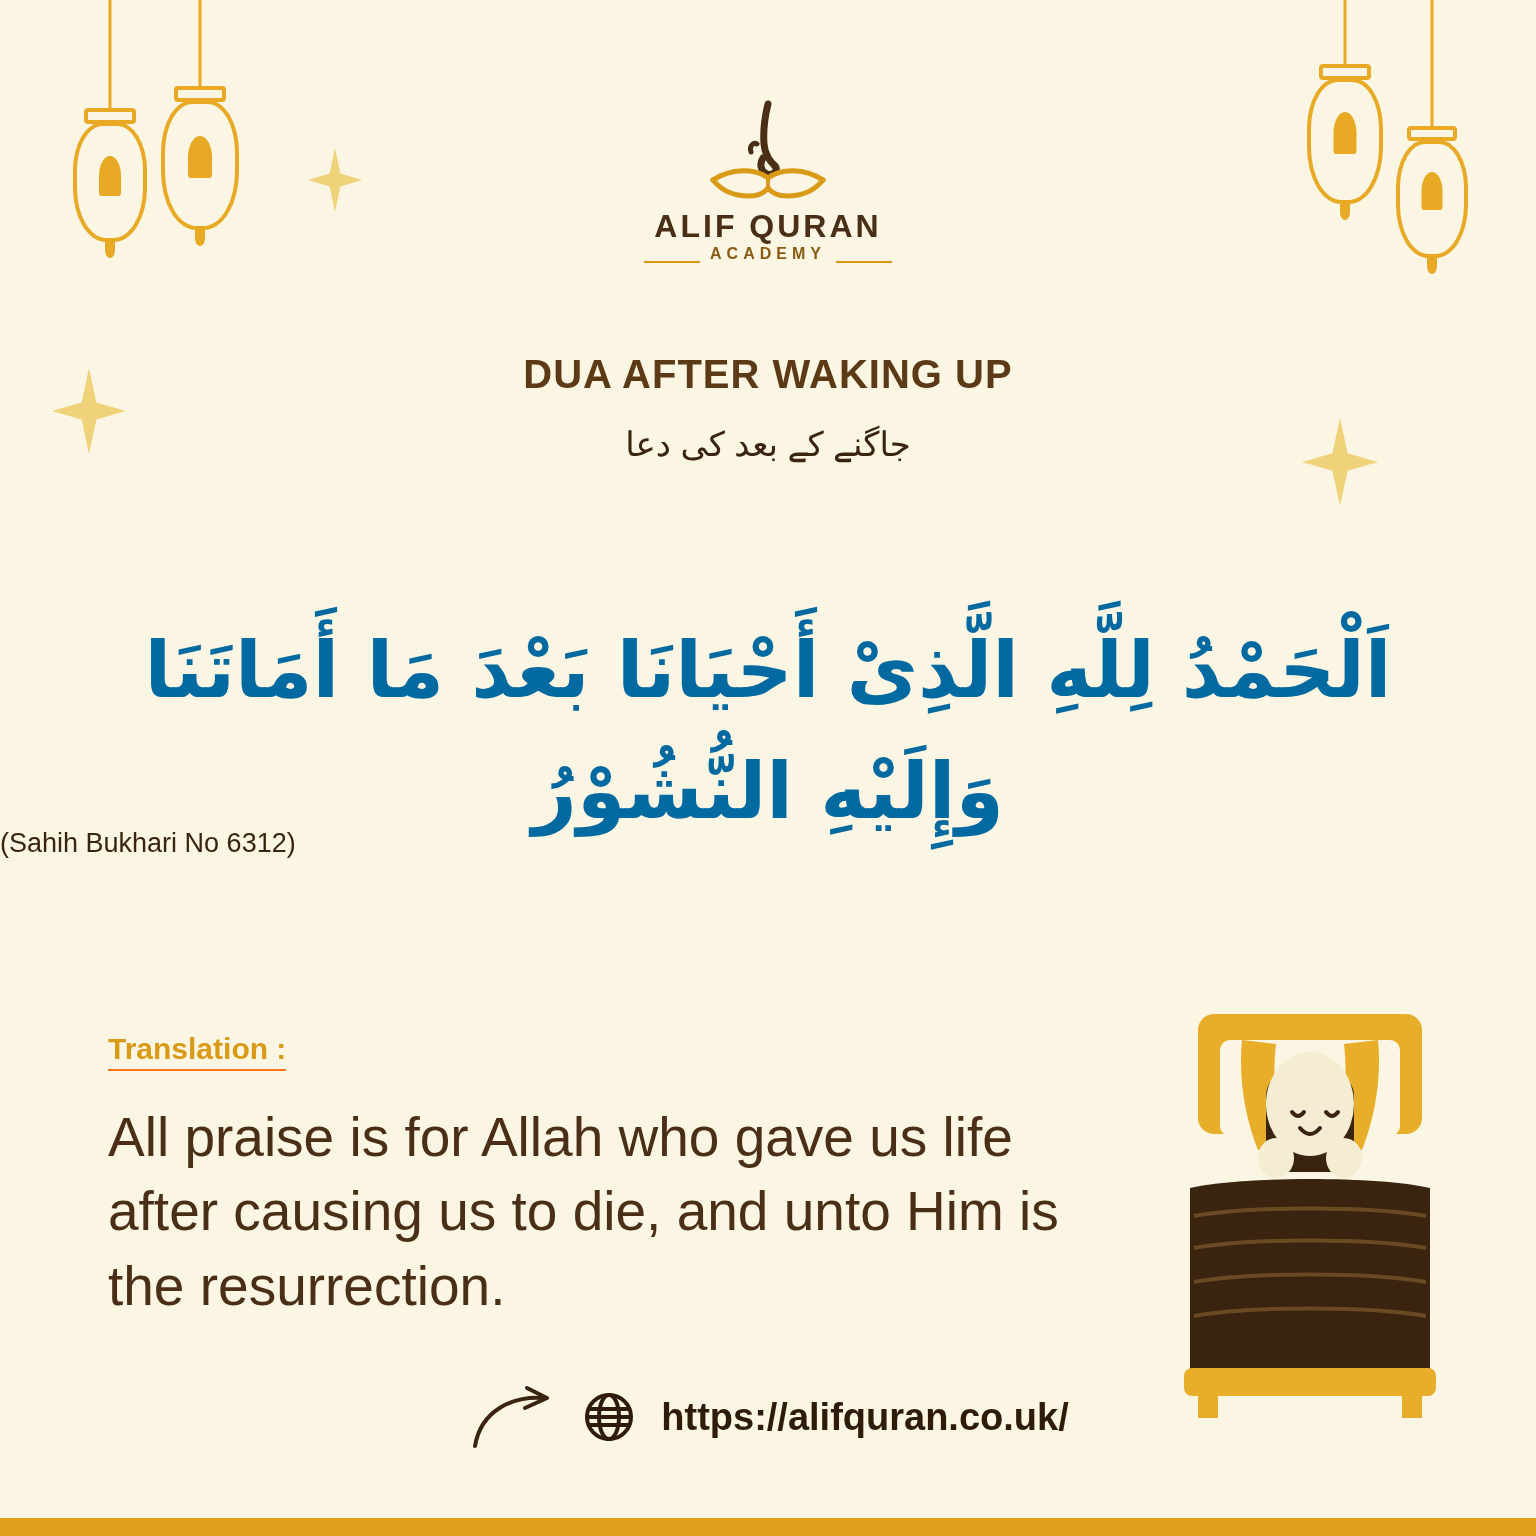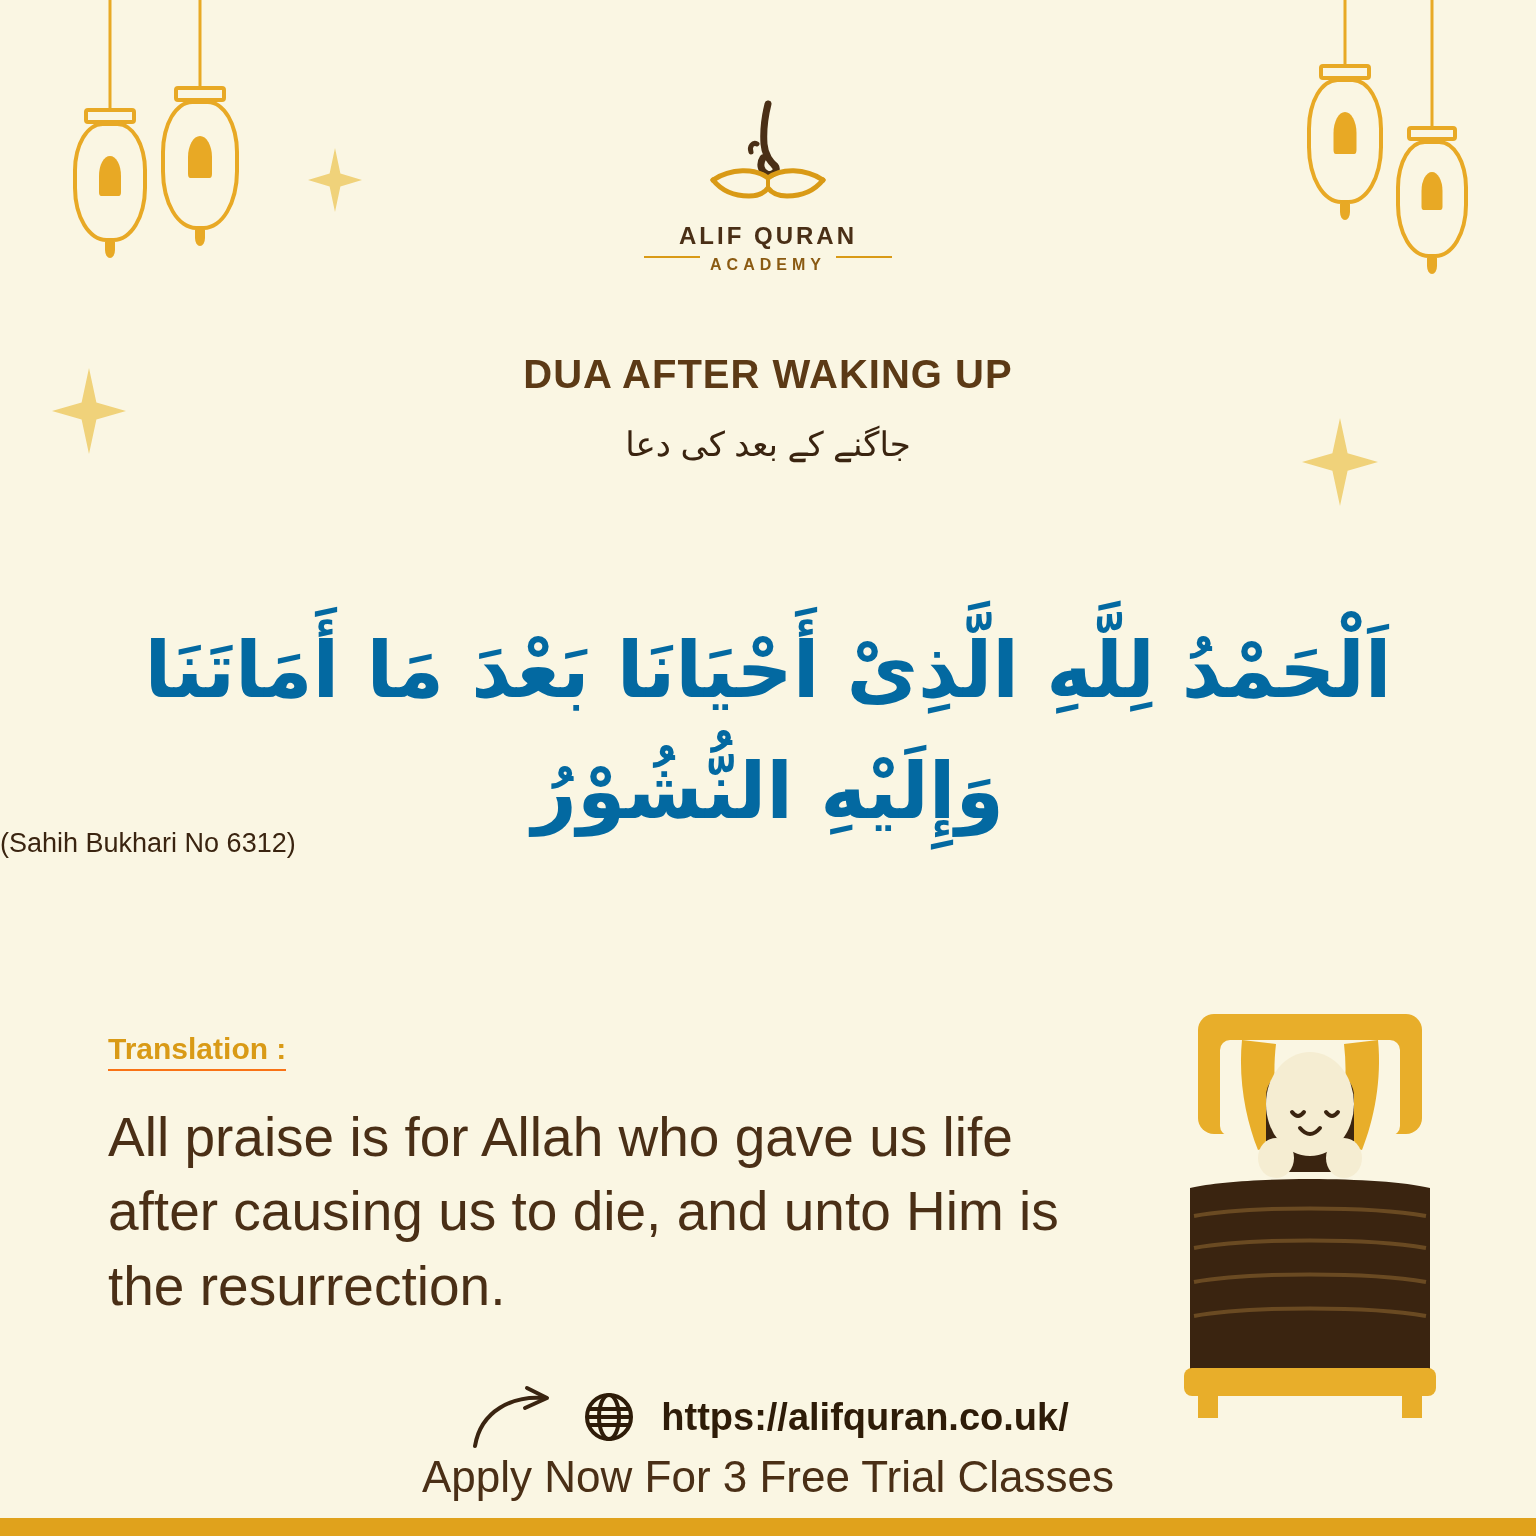--- a/index.html
+++ b/index.html
@@ -82,32 +82,31 @@
     width: 100%;
     text-align: center;
   }
   .logo-mark {
     width: 150px;
     height: 110px;
     margin: 0 auto;
     display: block;
   }
   .logo-name {
-    font-size: 24px;
+    font-size: 32px;
     font-weight: bold;
     letter-spacing: 3px;
     color: #4a2f16;
-    margin-top: 16px;
+    margin-top: 2px;
   }
   .logo-sub-row {
     display: flex;
-    align-items: flex-start;
+    align-items: flex-end;
     justify-content: center;
     gap: 10px;
-    margin-top: 6px;
   }
   .logo-rule {
     width: 56px;
     height: 2px;
     background: #d99a16;
   }
   .logo-sub {
     font-size: 16px;
     font-weight: bold;
     letter-spacing: 5px;
@@ -326,16 +325,15 @@
       <path d="M8 62 C14 26 46 12 76 14" fill="none" stroke="#3a2410" stroke-width="4" stroke-linecap="round"></path>
       <path d="M60 4 L80 14 L58 24" fill="none" stroke="#3a2410" stroke-width="4" stroke-linecap="round" stroke-linejoin="round"></path>
     </svg>
     <svg class="globe-icon" viewBox="0 0 52 52">
       <circle cx="26" cy="26" r="22" fill="none" stroke="#2e1c08" stroke-width="4"></circle>
       <ellipse cx="26" cy="26" rx="10" ry="22" fill="none" stroke="#2e1c08" stroke-width="4"></ellipse>
       <path d="M5 18 H47 M5 34 H47 M4 26 H48" stroke="#2e1c08" stroke-width="4"></path>
     </svg>
     <span class="site-url">https://alifquran.co.uk/</span>
   </div>
-  <div class="cta">Apply Now For 3 Free Trial Classes</div>
 
   <div class="bottom-bar"></div>
 </div>
 
 </body></html>

